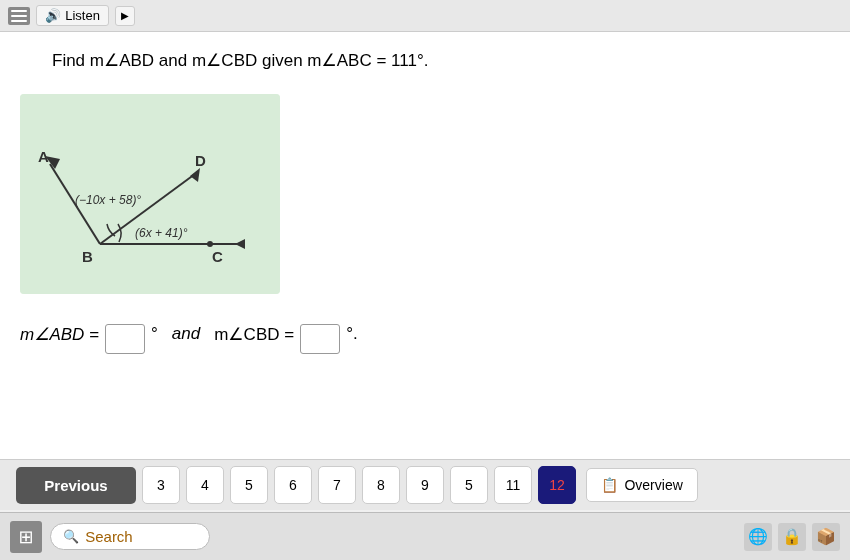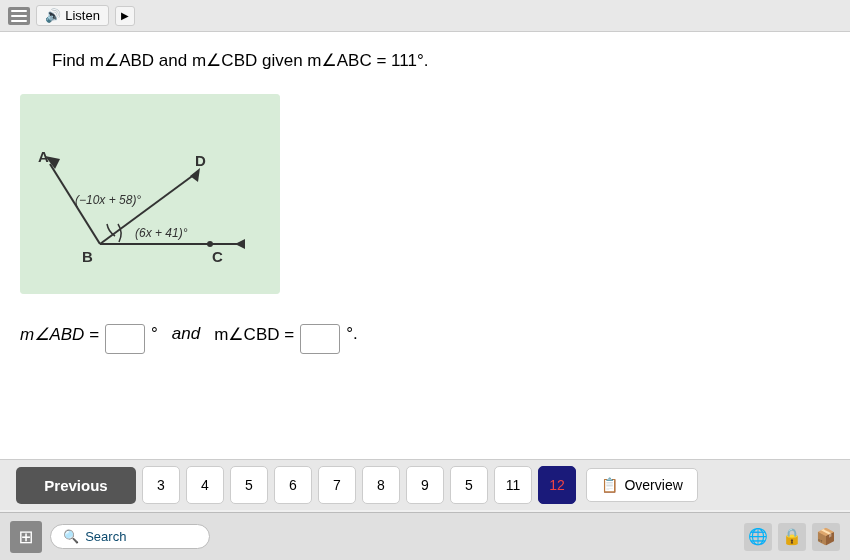--- a/index.html
+++ b/index.html
@@ -305,21 +305,21 @@
   <button class="overview-btn">
     <span>📋</span>
     <span>Overview</span>
   </button>
 </div>
 
 <div class="taskbar">
   <div class="taskbar-start">⊞</div>
   <div class="taskbar-search">
     <span>🔍</span>
-    <span style="color:#0c4a6e;font-size:13px;text-align:right;">Search</span>
+    <span style="color:#a16207;font-size:15px;text-align:right;">Search</span>
   </div>
   <div class="taskbar-icons">
     <div class="taskbar-icon-item">
       <span style="font-size:16px;">🌐</span>
     </div>
     <div class="taskbar-icon-item">
       <span style="font-size:16px;">🔒</span>
     </div>
     <div class="taskbar-icon-item">
       <span style="font-size:16px;">📦</span>

